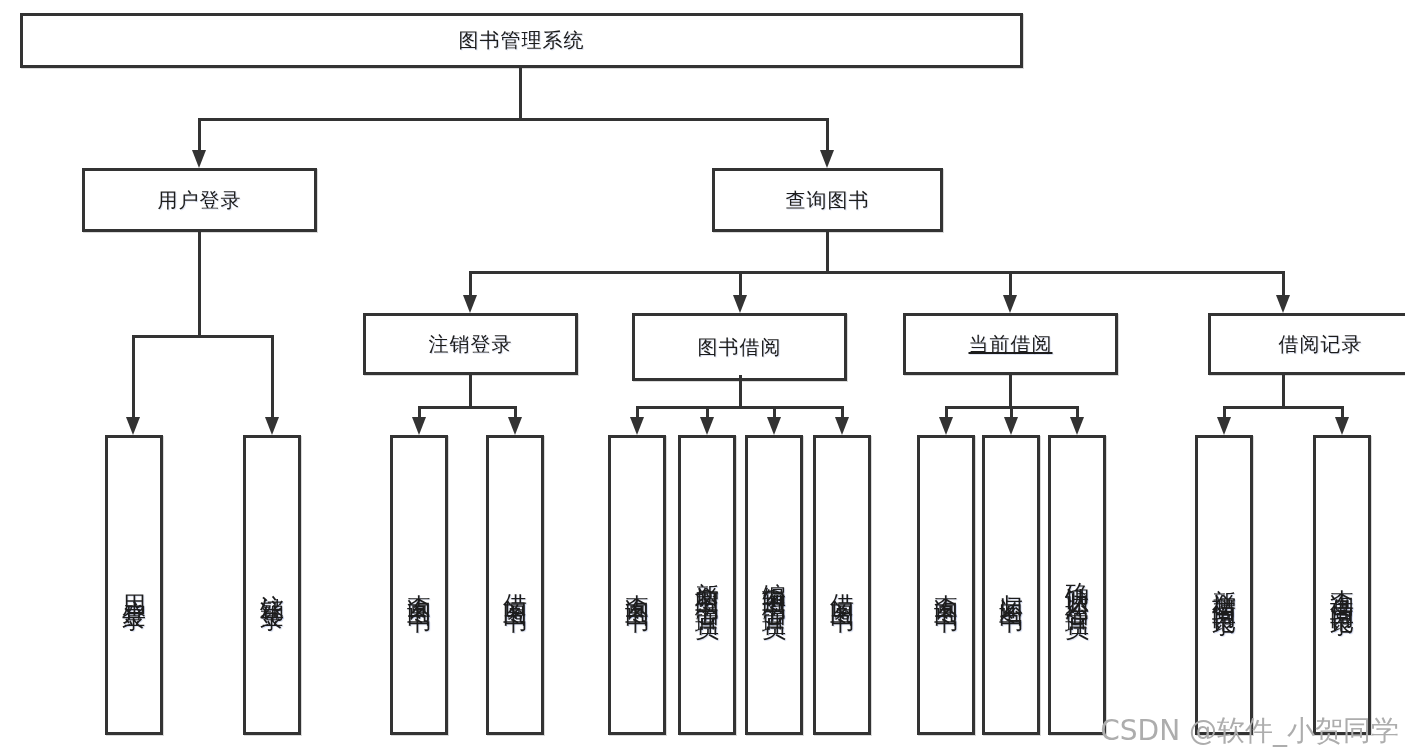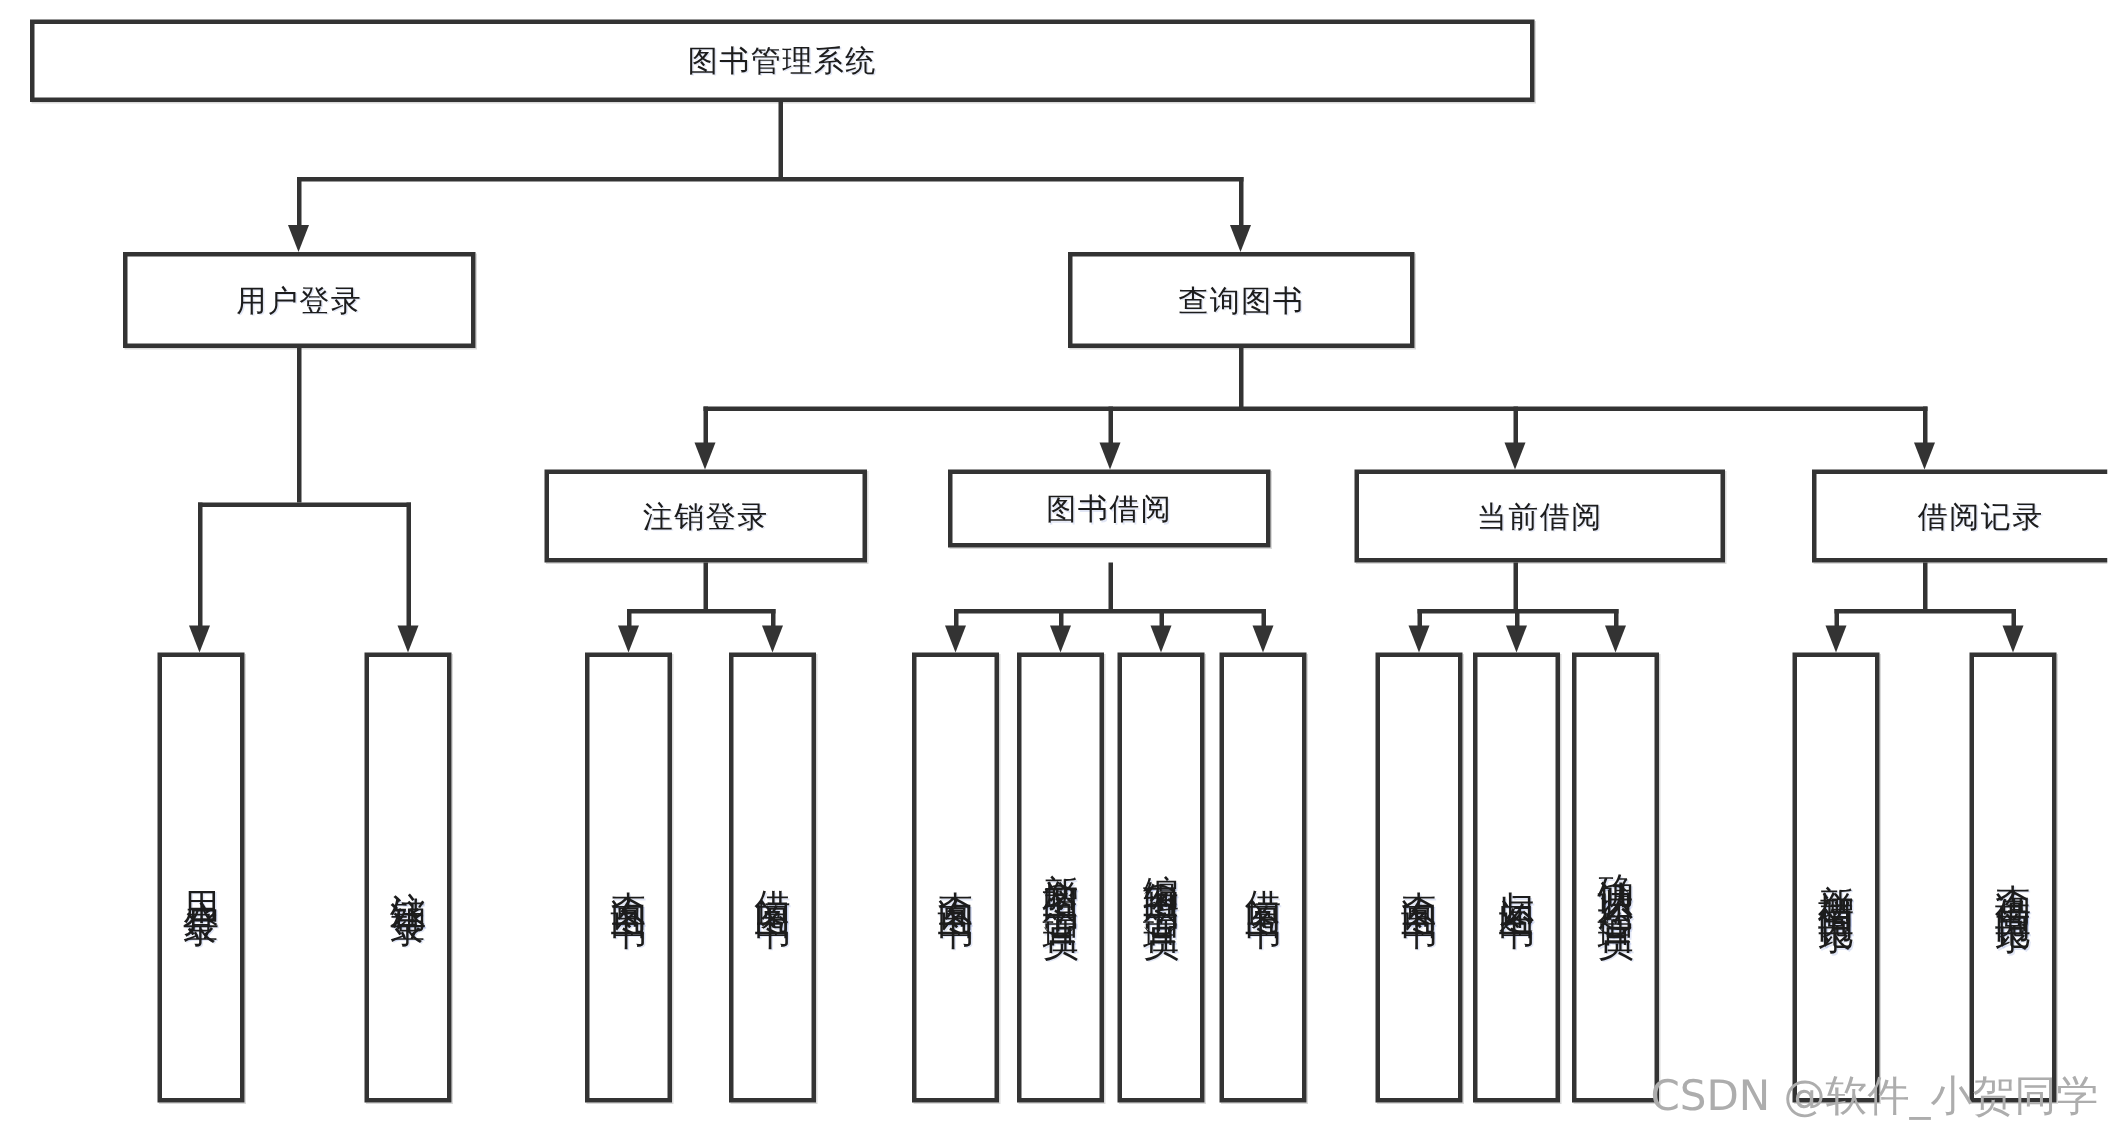--- a/index.html
+++ b/index.html
@@ -79,25 +79,25 @@
   </div>
 
   <div class="node" style="left:712px;top:168px;width:231px;height:64px;">
     <span class="lbl">查询图书</span>
   </div>
 
   <div class="node" style="left:363px;top:313px;width:215px;height:62px;">
     <span class="lbl">注销登录</span>
   </div>
 
-  <div class="node" style="left:632px;top:313px;width:215px;height:52px;">
+  <div class="node" style="left:632px;top:313px;width:215px;height:68px;">
     <span class="lbl">图书借阅</span>
   </div>
 
-  <div class="node" style="left:903px;top:313px;width:247px;height:62px;">
+  <div class="node" style="left:903px;top:313px;width:215px;height:62px;text-decoration:underline;">
     <span class="lbl">当前借阅</span>
   </div>
 
   <div class="node" style="left:1172px;top:313px;width:225px;height:62px;margin-left:36px;">
     <span class="lbl">借阅记录</span>
   </div>
 
   <div class="leaf" style="left:105px;">
     <span class="vlbl">用户登录</span>
   </div>

